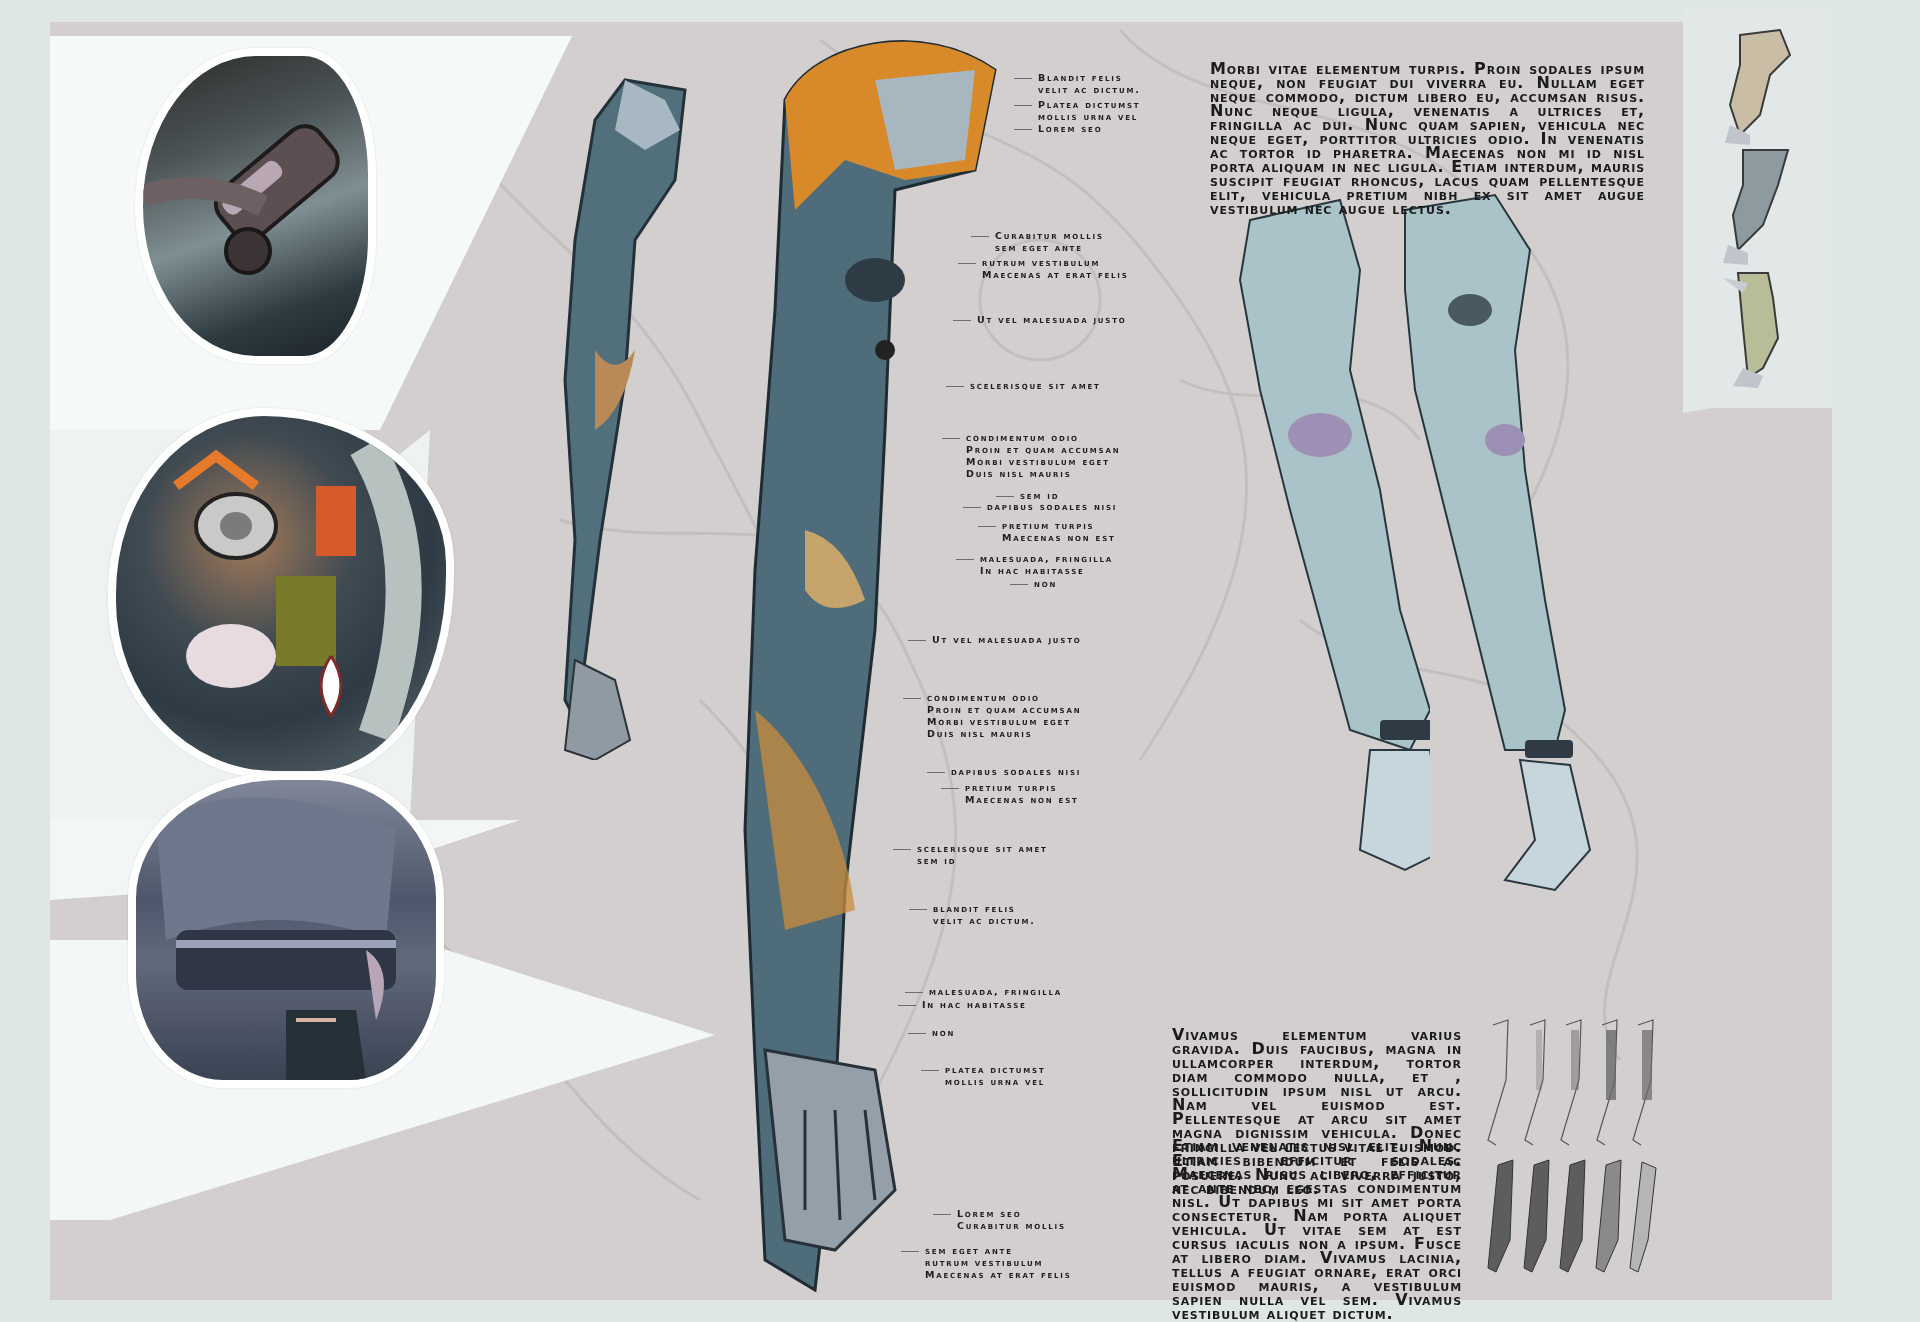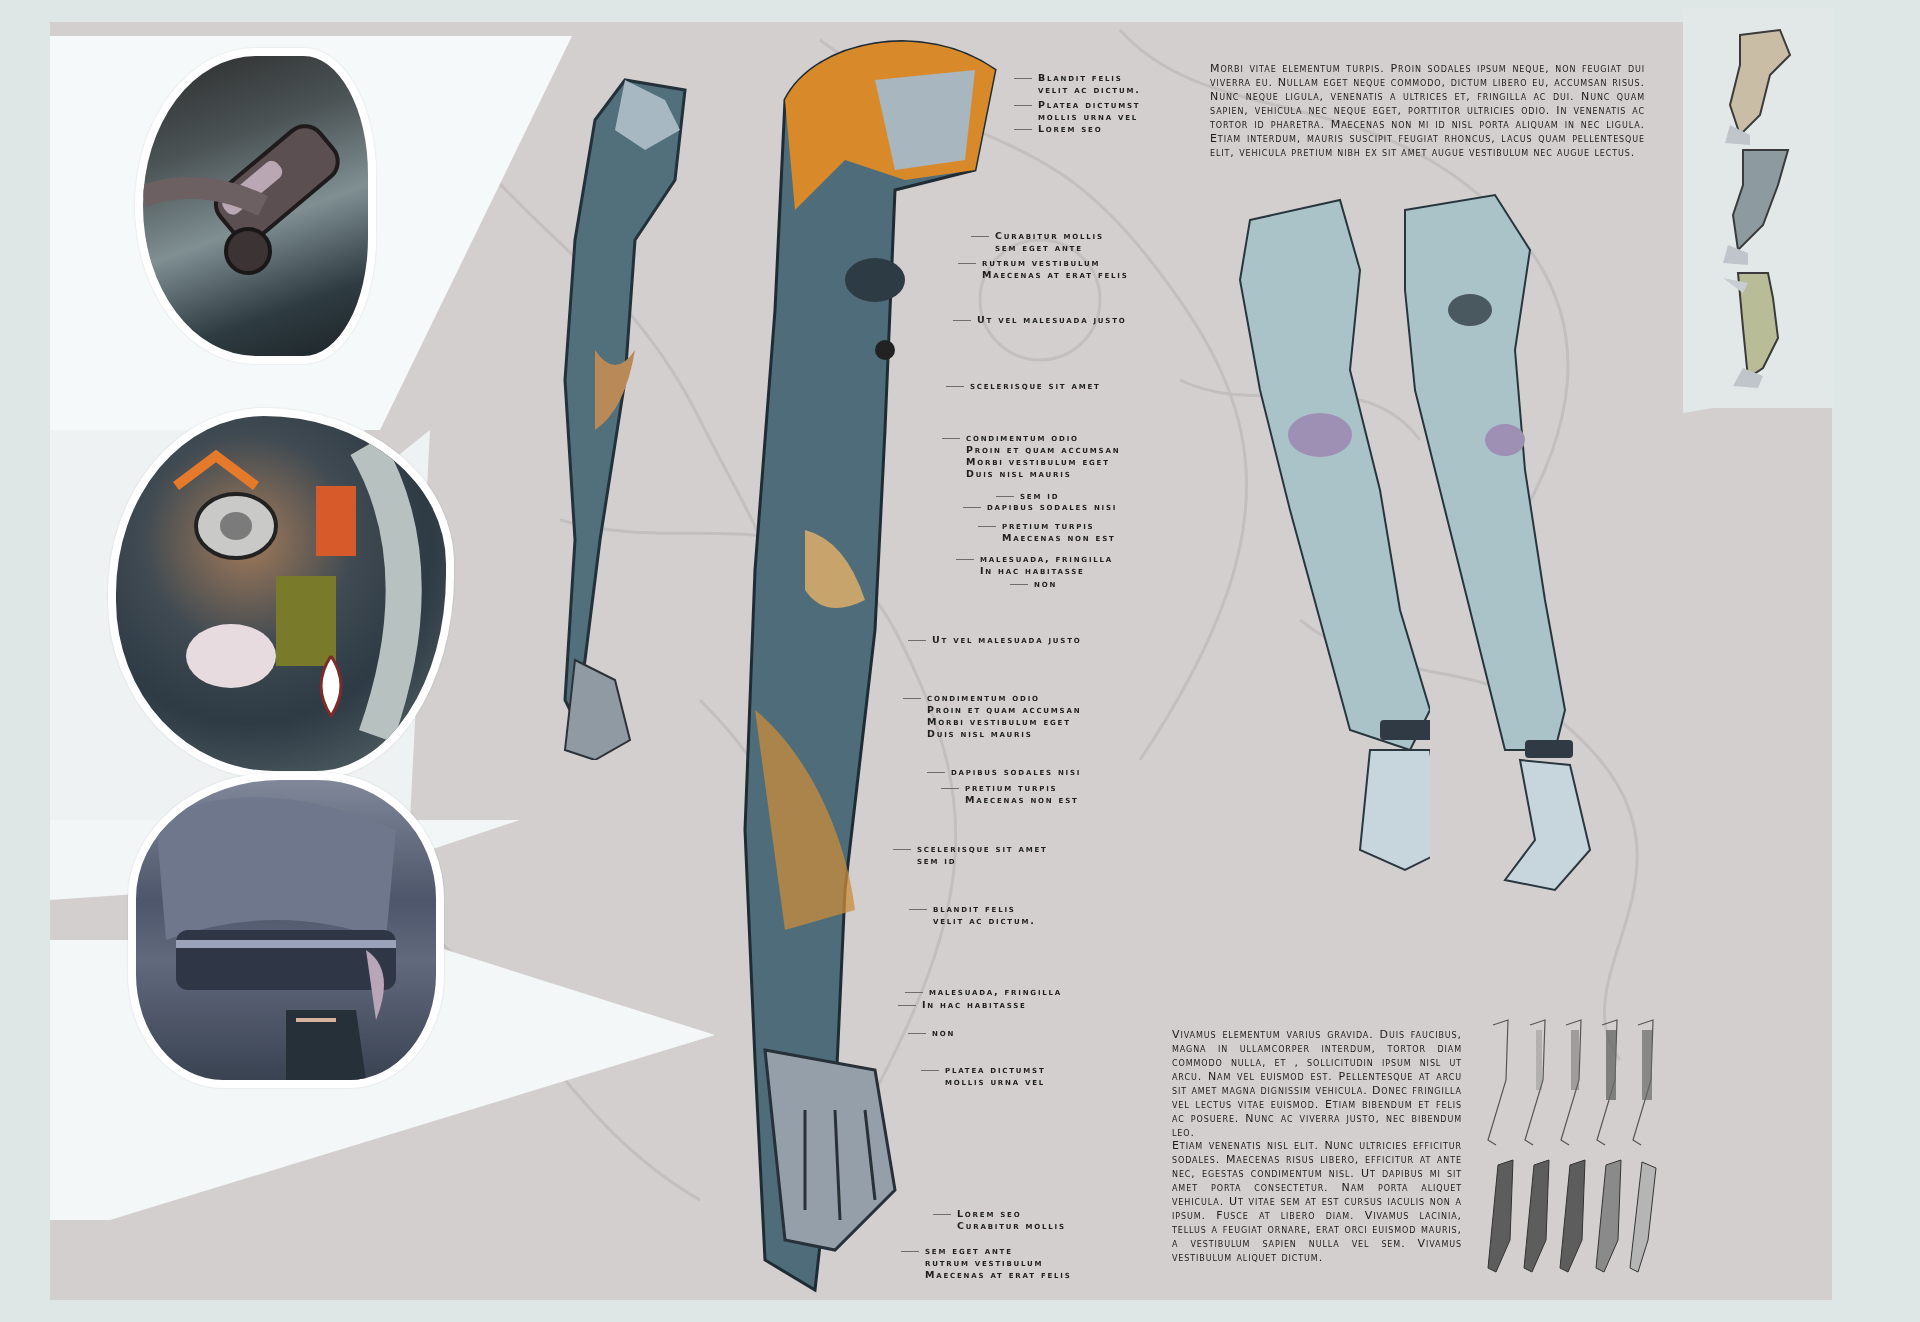--- a/index.html
+++ b/index.html
@@ -1,21 +1,21 @@
 <!DOCTYPE html>
 <html><head>
 <meta charset="utf-8">
 <style>
   html,body{margin:0;padding:0;}
   body{width:1920px;height:1322px;position:relative;overflow:hidden;background:#dfe6e6;font-family:"DejaVu Sans",sans-serif;}
   .abs{position:absolute;}
   #main-panel{left:50px;top:22px;width:1782px;height:1278px;background:#d3cfcf;}
   .sketch{left:0;top:0;width:1920px;height:1322px;}
   .whitefan{left:0;top:0;}
-  .para{font-size:11px;line-height:14px;text-align:justify;font-weight:normal;color:#1b1b1b;letter-spacing:0.9px;font-variant:small-caps;}
+  .para{font-size:16px;line-height:14px;text-align:justify;font-weight:bold;color:#1b1b1b;letter-spacing:0.9px;font-variant:small-caps;}
   .label{font-size:9.5px;line-height:12px;font-weight:bold;color:#1e1e1e;letter-spacing:1.8px;font-variant:small-caps;white-space:nowrap;}
   .leader{height:1px;background:#6d6d6d;transform-origin:left center;}
   .vignette{border:8px solid #fff;overflow:hidden;box-shadow:0 0 2px rgba(0,0,0,.15);}
 </style>
 </head>
 <body>
 
 <div id="main-panel" class="abs"></div>
 
 <svg class="abs sketch" viewBox="0 0 1920 1322">

